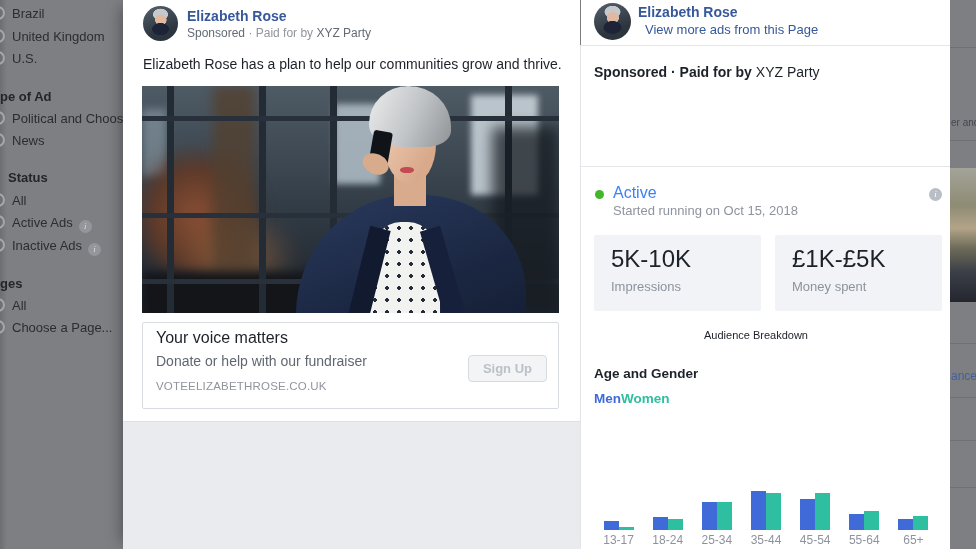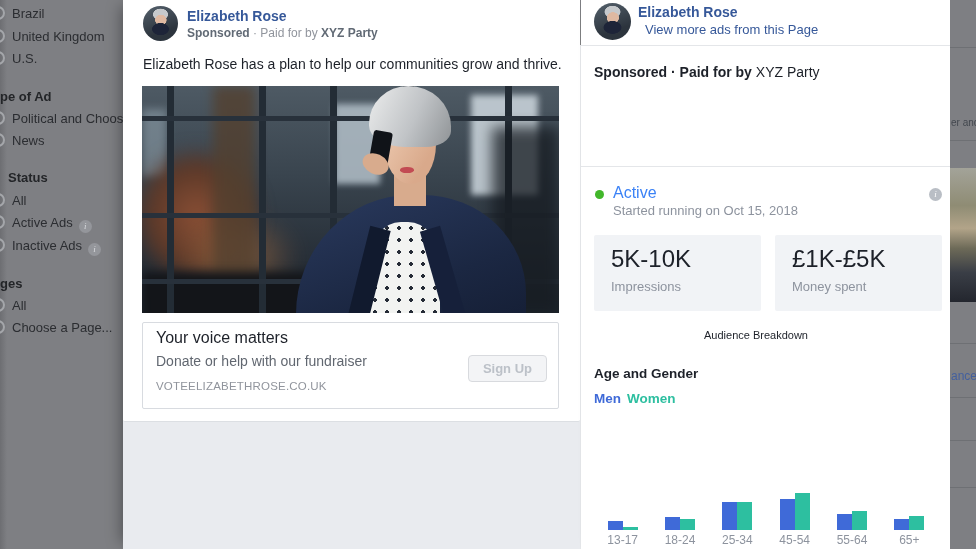--- a/index.html
+++ b/index.html
@@ -29,21 +29,21 @@
     border-bottom:1px solid #dcdfe3;border-radius:0 0 2px 2px;}
   .mini-avatar{border-radius:50%;overflow:hidden;
     background:
       radial-gradient(ellipse 42% 30% at 50% 66%, #1d2438 55%, rgba(29,36,56,0) 60%),
       radial-gradient(ellipse 26% 24% at 51% 40%, #dfb9a2 60%, rgba(223,185,162,0) 66%),
       radial-gradient(ellipse 34% 26% at 50% 24%, #c6c9cc 60%, rgba(198,201,204,0) 66%),
       linear-gradient(160deg,#55616c,#2c343d 70%);}
   #card-avatar{position:absolute;left:20px;top:6px;width:35px;height:35px;}
   #card-name{position:absolute;left:64px;top:8px;font-size:14px;font-weight:bold;color:var(--accent-blue,#365899);}
   #card-meta{position:absolute;left:64px;top:26px;font-size:12px;color:#90949c;}
-  #card-meta b{color:#616a75;font-weight:bold;}
+  #card-meta b{color:#616a75;font-weight:normal;}
   #card-body{position:absolute;left:20px;top:56px;right:18px;font-size:14px;color:#1d2129;}
 
   
   #ad-photo{position:absolute;left:19px;top:86px;width:417px;height:227px;overflow:hidden;
     background:linear-gradient(180deg,#4e5a64,#39444e 40%,#272f38 75%,#1d242b);}
   .ph{position:absolute;}
   .ph-sky1{right:5%;top:4%;width:16%;height:44%;background:#c7d1d8;filter:blur(3px);opacity:.9;}
   .ph-sky2{left:46%;top:8%;width:11%;height:35%;background:#b3c0c9;filter:blur(3px);opacity:.85;}
   .ph-sky3{left:0;top:10%;width:6%;height:30%;background:#8fa0ab;filter:blur(4px);opacity:.6;}
   .ph-warm1{left:-3%;top:26%;width:32%;height:62%;background:radial-gradient(closest-side,#8a4f35,#5b3828 70%,rgba(0,0,0,0));filter:blur(8px);}
@@ -102,21 +102,21 @@
     background:var(--active-green,#42b72a);}
   #active-label{position:absolute;left:32px;top:184px;font-size:16px;color:#3b82f6;}
   #active-sub{position:absolute;left:32px;top:203px;font-size:13px;color:#8d939e;}
   #active-info{position:absolute;left:348px;top:188px;margin:0;background:#b9bec5;color:#fff;}
   .stat-box{position:absolute;top:235px;width:167px;height:76px;background:#f1f3f6;border-radius:2px;}
   .stat-value{position:absolute;left:17px;top:10px;font-size:24px;color:#1d2129;}
   .stat-label{position:absolute;left:17px;top:44px;font-size:13px;color:#8d939e;}
   #audience-title{position:absolute;left:0;right:19px;top:329px;text-align:center;font-size:11px;color:#1d2129;}
   #age-gender{position:absolute;left:13px;top:366px;font-size:13.5px;font-weight:bold;color:#1d2129;}
   #legend{position:absolute;left:13px;top:391px;font-size:13.5px;font-weight:bold;}
-  #legend .men{color:var(--men,#3f6ad8);margin-right:6px;}
+  #legend .men{color:var(--men,#3f6ad8);margin-right:0;}
   #legend .women{color:var(--women,#2dbfa0);}
   #chart{position:absolute;left:13px;top:460px;width:344px;height:88px;display:flex;}
   .chart-group{flex:1 1 0;display:flex;flex-direction:column;align-items:center;}
   .bars{height:70px;display:flex;align-items:flex-end;}
   .bar{width:15px;}
   .bar.men{background:var(--men,#3f6ad8);}
   .bar.women{background:var(--women,#2dbfa0);}
   .chart-label{margin-top:3px;font-size:12px;color:#8d939e;}
 
   
@@ -274,20 +274,27 @@
         </div>
         <div class="chart-group">
           <div class="bars">
             <div class="bar men" style="height: 28px;"></div>
             <div class="bar women" style="height: 28px;"></div>
           </div>
           <div class="chart-label">25-34</div>
         </div>
         <div class="chart-group">
           <div class="bars">
+            <div class="bar men" style="height: 39px;"></div>
+            <div class="bar women" style="height: 37px;"></div>
+          </div>
+          <div class="chart-label">35-44</div>
+        </div>
+        <div class="chart-group">
+          <div class="bars">
             <div class="bar men" style="height: 31px;"></div>
             <div class="bar women" style="height: 37px;"></div>
           </div>
           <div class="chart-label">45-54</div>
         </div>
         <div class="chart-group">
           <div class="bars">
             <div class="bar men" style="height: 16px;"></div>
             <div class="bar women" style="height: 19px;"></div>
           </div>

